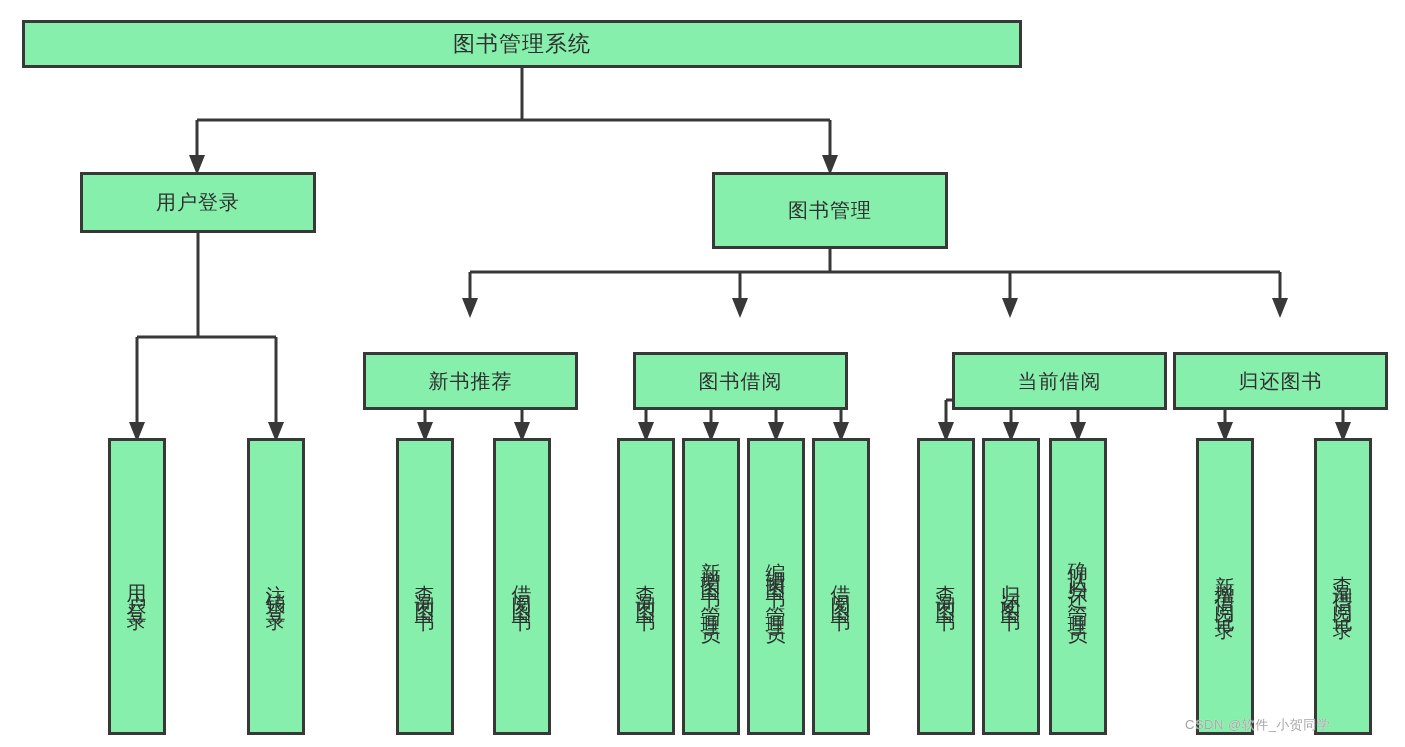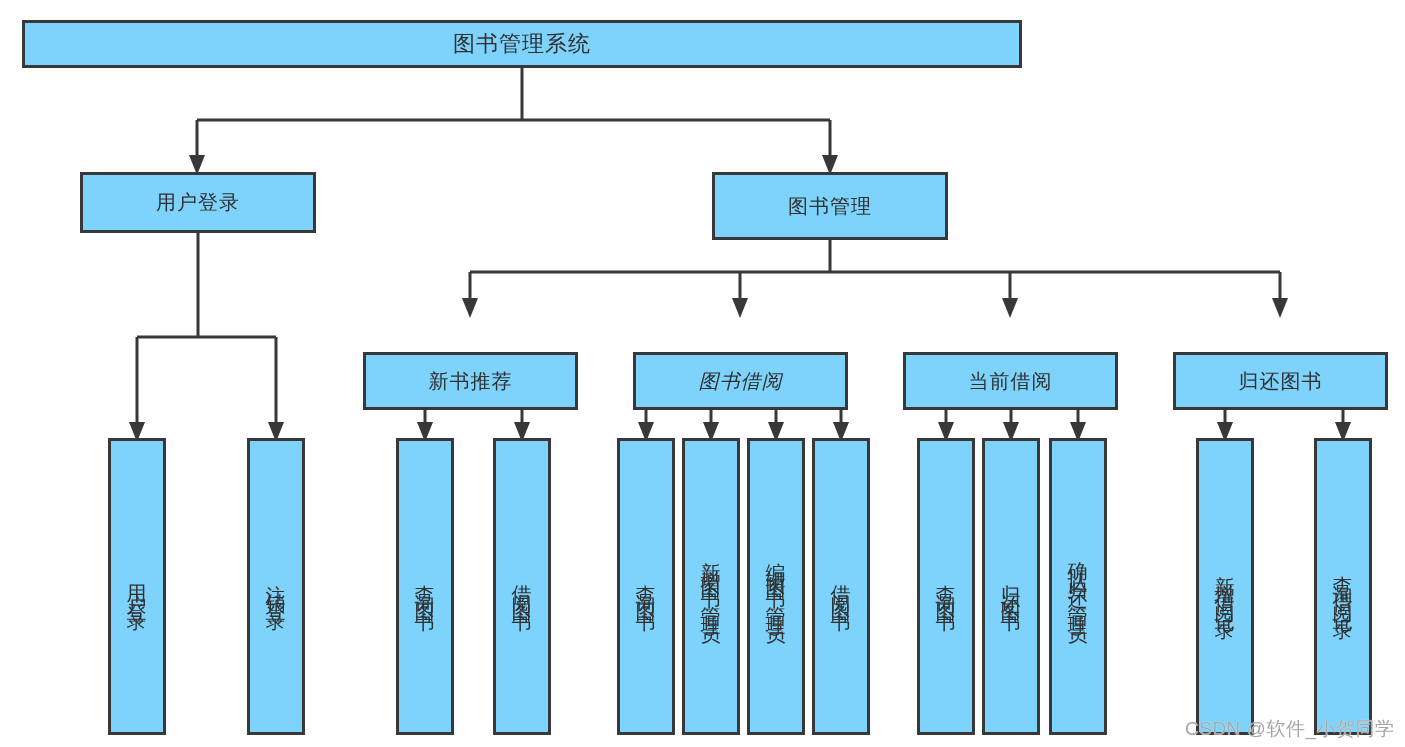--- a/index.html
+++ b/index.html
@@ -7,34 +7,34 @@
   body {
     width: 1405px; height: 747px;
     font-family: "Liberation Sans", "DejaVu Sans", sans-serif;
     position: relative; overflow: hidden;
   }
   .canvas { position: absolute; left: 0; top: 0; width: 1405px; height: 747px; background: #ffffff; }
   .connectors { position: absolute; left: 0; top: 0; width: 1405px; height: 747px; }
 
   .node {
     position: absolute;
-    background: #7dd3fc;
+    background: #86efac;
     border: 3px solid #383838;
     color: #2f2f2f;
     display: flex; align-items: center; justify-content: center;
     font-size: 20px; letter-spacing: 1px;
     z-index: 2;
   }
   .root  { left: 22px;  top: 20px;  width: 1000px; height: 48px; font-size: 22px; }
   .l1a   { left: 80px;  top: 172px; width: 236px;  height: 61px; }
-  .l1b   { left: 712px; top: 172px; width: 236px;  height: 68px; }
+  .l1b   { left: 712px; top: 172px; width: 236px;  height: 77px; }
   .l2    { top: 315px; width: 215px; height: 58px; margin-top: 37px; }
   .g1    { left: 363px; }
-  .g2    { left: 633px; font-style: italic; }
-  .g3    { left: 903px; }
+  .g2    { left: 633px; }
+  .g3    { left: 952px; }
   .g4    { left: 1173px; }
 
   .leaf  { top: 438px; width: 58px; height: 297px; }
   .leaf .vtext {
     writing-mode: vertical-lr;
     text-orientation: mixed;
     letter-spacing: 9px;
     line-height: 1;
     font-size: 20px;
     white-space: nowrap;
@@ -49,21 +49,21 @@
   .p8  { left: 812px;  }
   .p9  { left: 917px;  }
   .p10 { left: 982px;  }
   .p11 { left: 1049px; }
   .p12 { left: 1196px; }
   .p13 { left: 1314px; }
 
   .watermark {
     position: absolute;
     left: 1185px; top: 716px;
-    font-size: 19px;
+    font-size: 13px;
     color: #a6a6a6;
     letter-spacing: 0.5px;
     z-index: 5;
     white-space: nowrap;
     text-shadow: 0 0 1px #ffffff;
   }
 </style>
 </head>
 <body>
 

